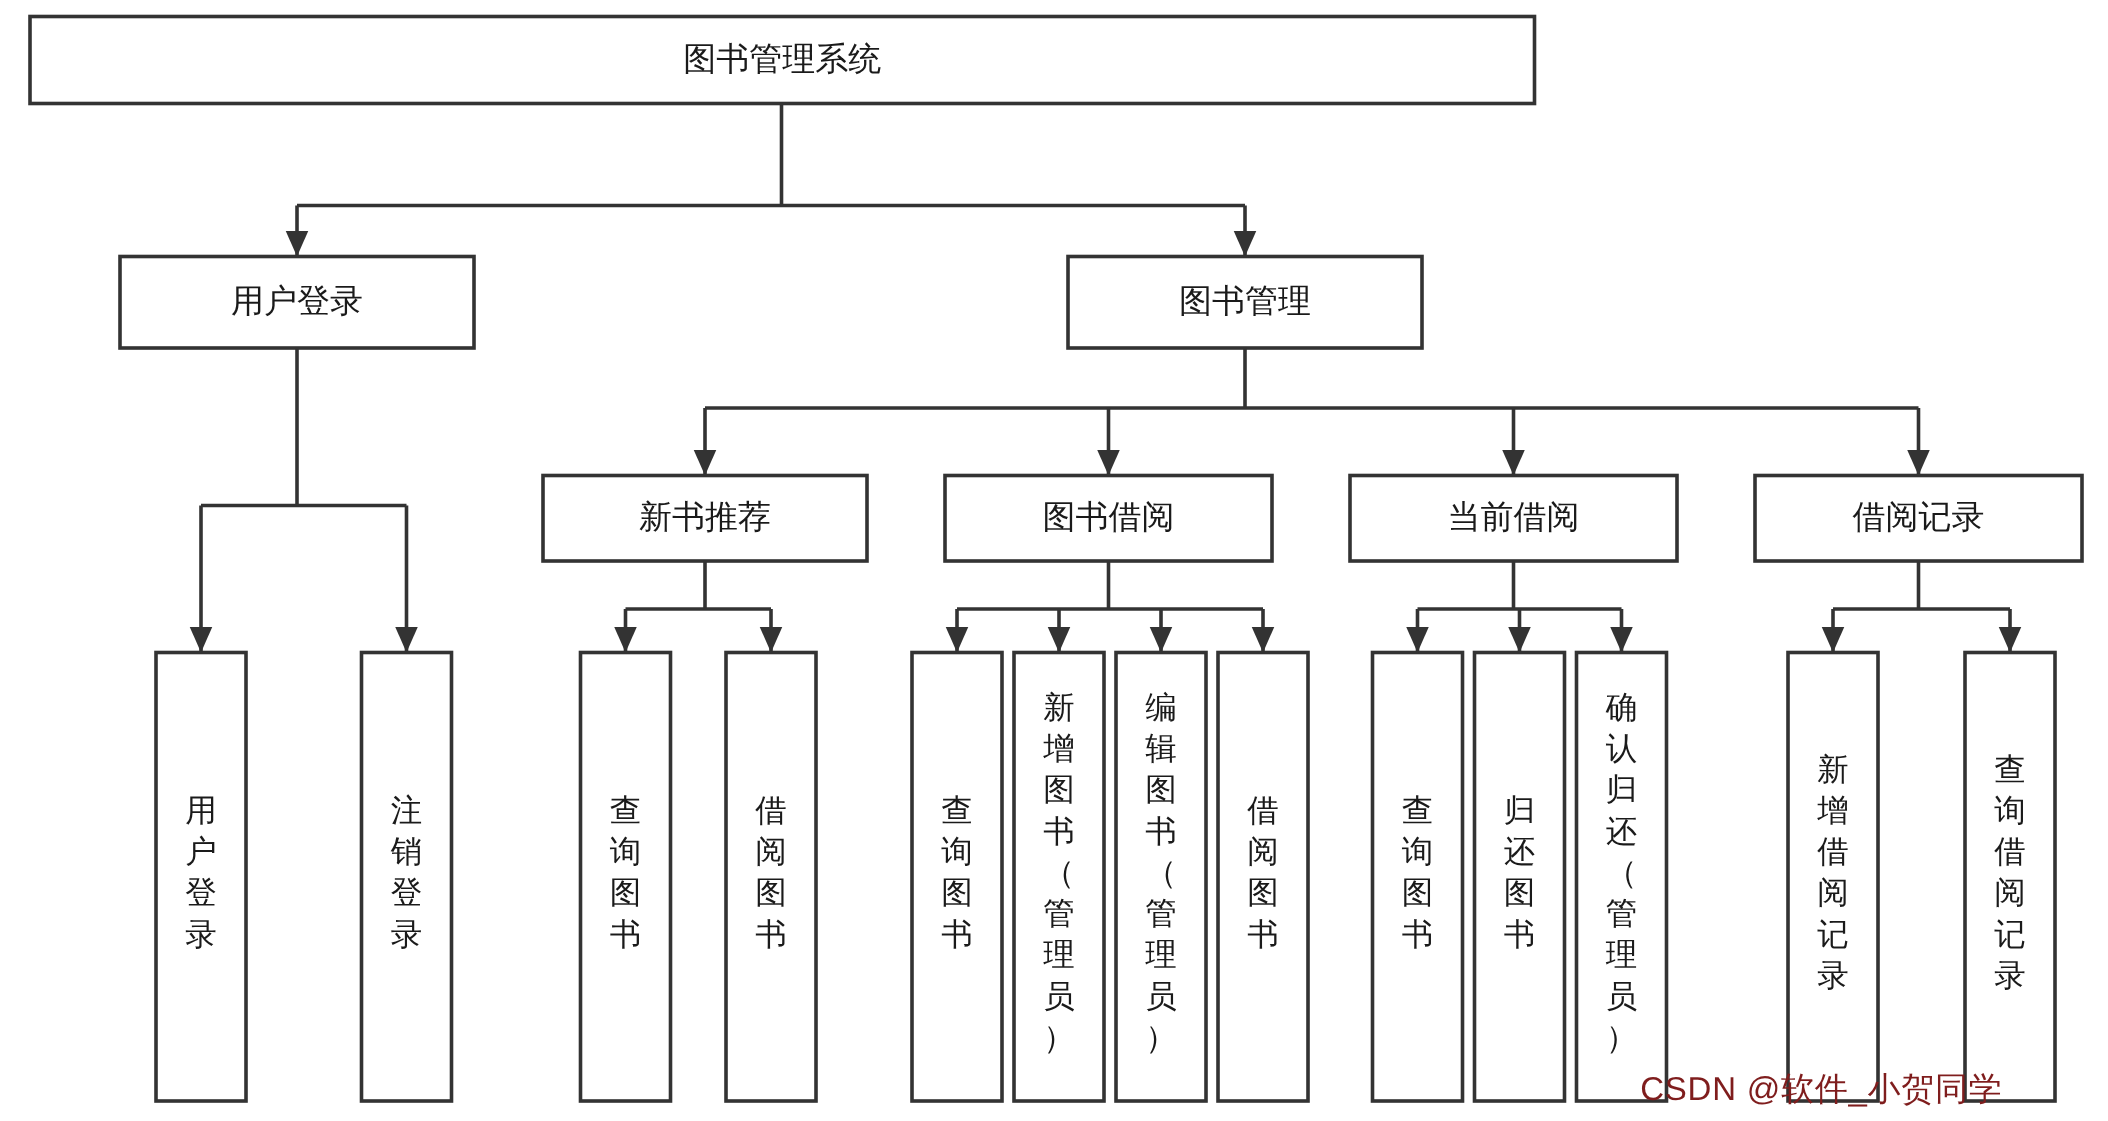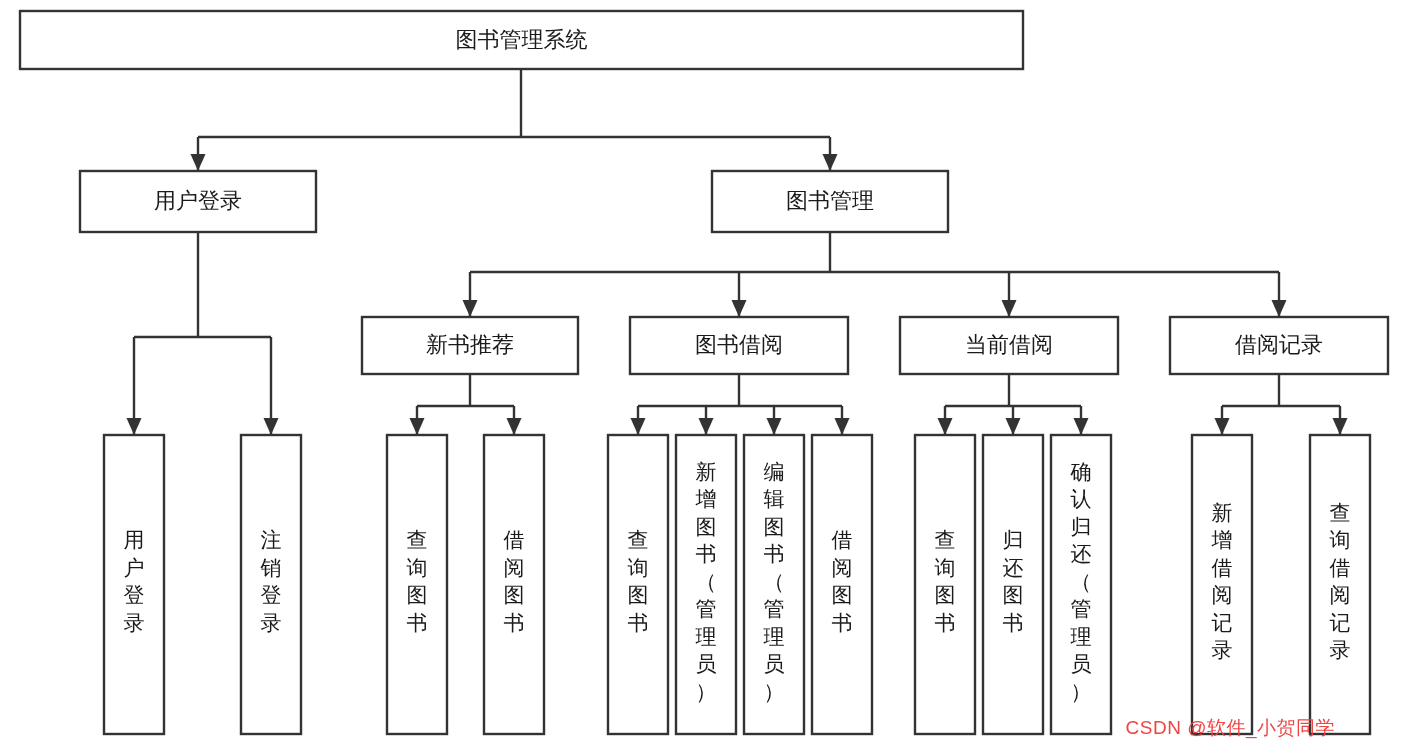--- a/index.html
+++ b/index.html
@@ -52,22 +52,22 @@
     fill: #1a1a1a;
     font-family: "Liberation Sans", "DejaVu Sans", sans-serif;
     font-size: 21px;
     text-anchor: middle;
   }
   .watermark {
     position: absolute;
     right: 12px;
     bottom: 6px;
     font-family: "Liberation Sans", "DejaVu Sans", sans-serif;
-    font-size: 19px;
-    color: #ef4444;
+    font-size: 22px;
+    color: #7f1d1d;
     letter-spacing: 0.5px;
     white-space: nowrap;
     user-select: none;
   }
 </style>
 </head>
 <body>
 
 <div id="diagram-root">
   <svg id="tree-svg" viewBox="0 0 1405 747">

